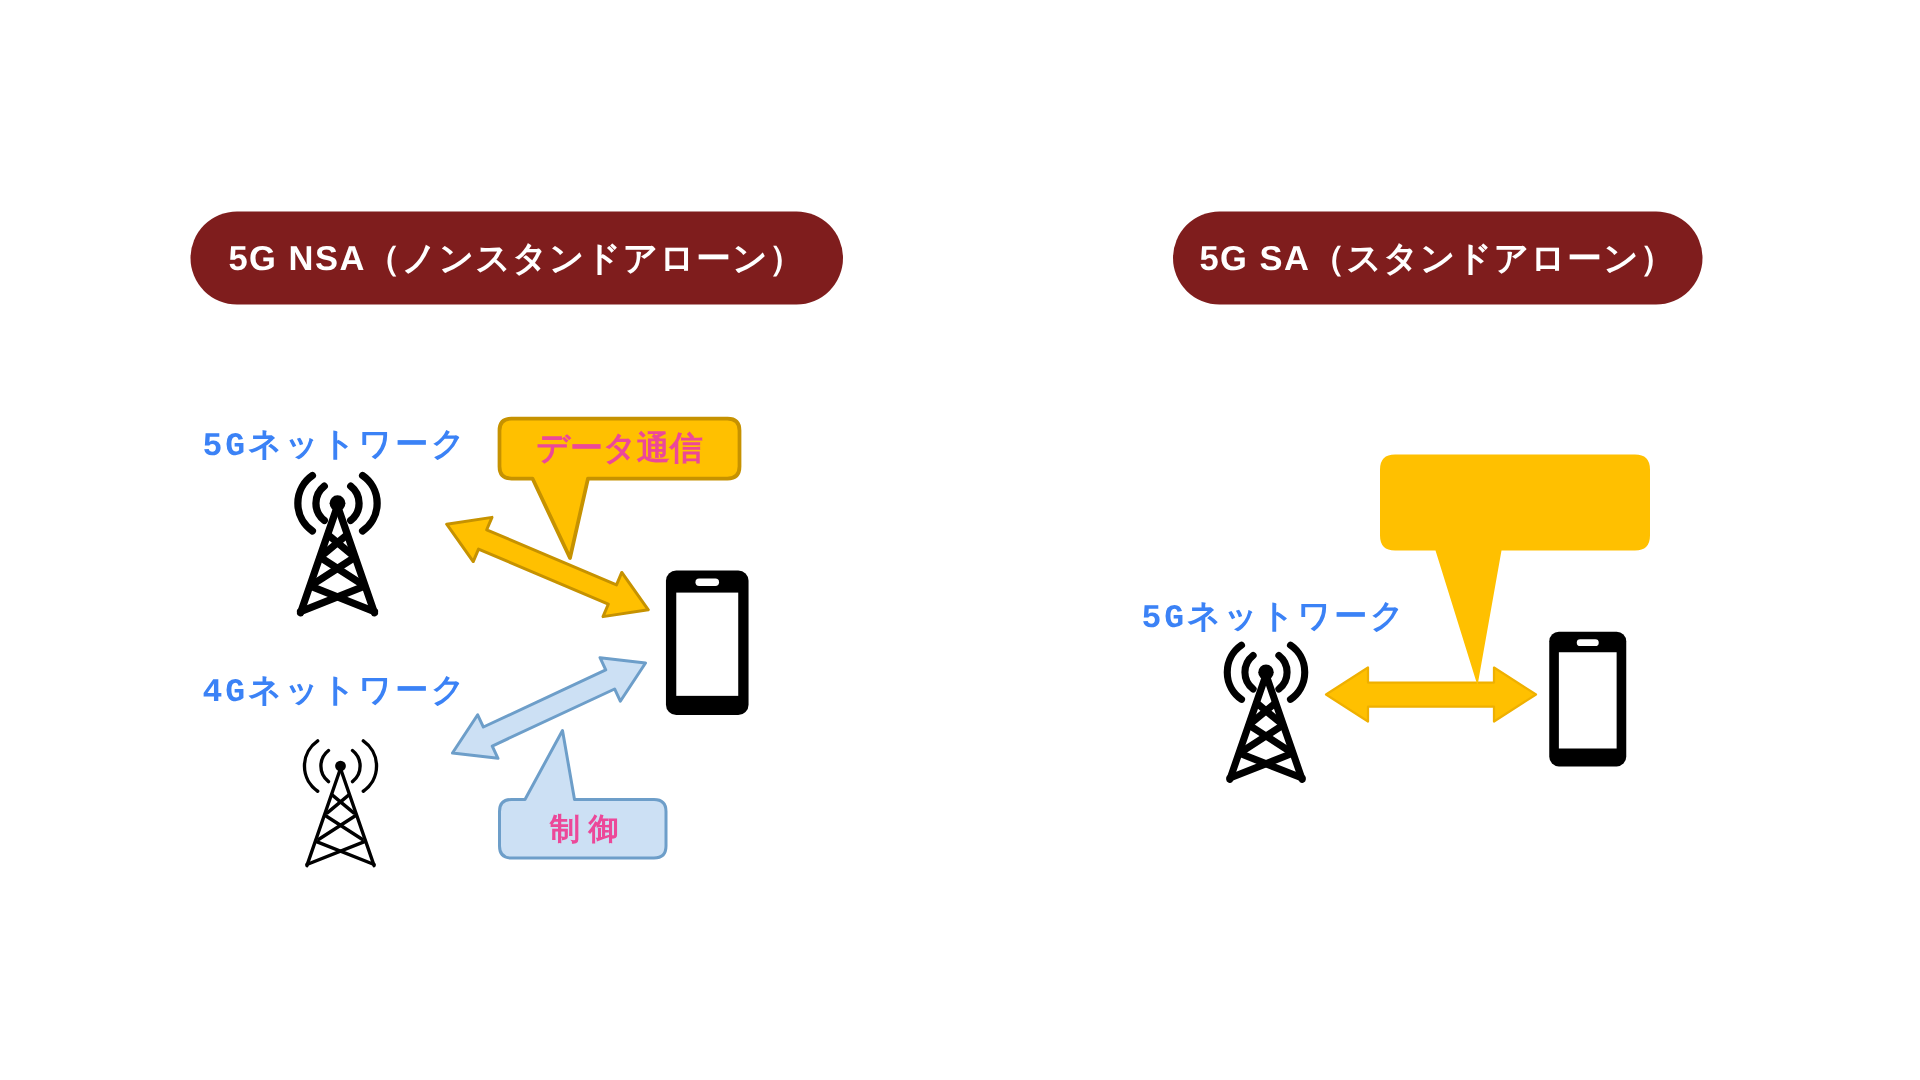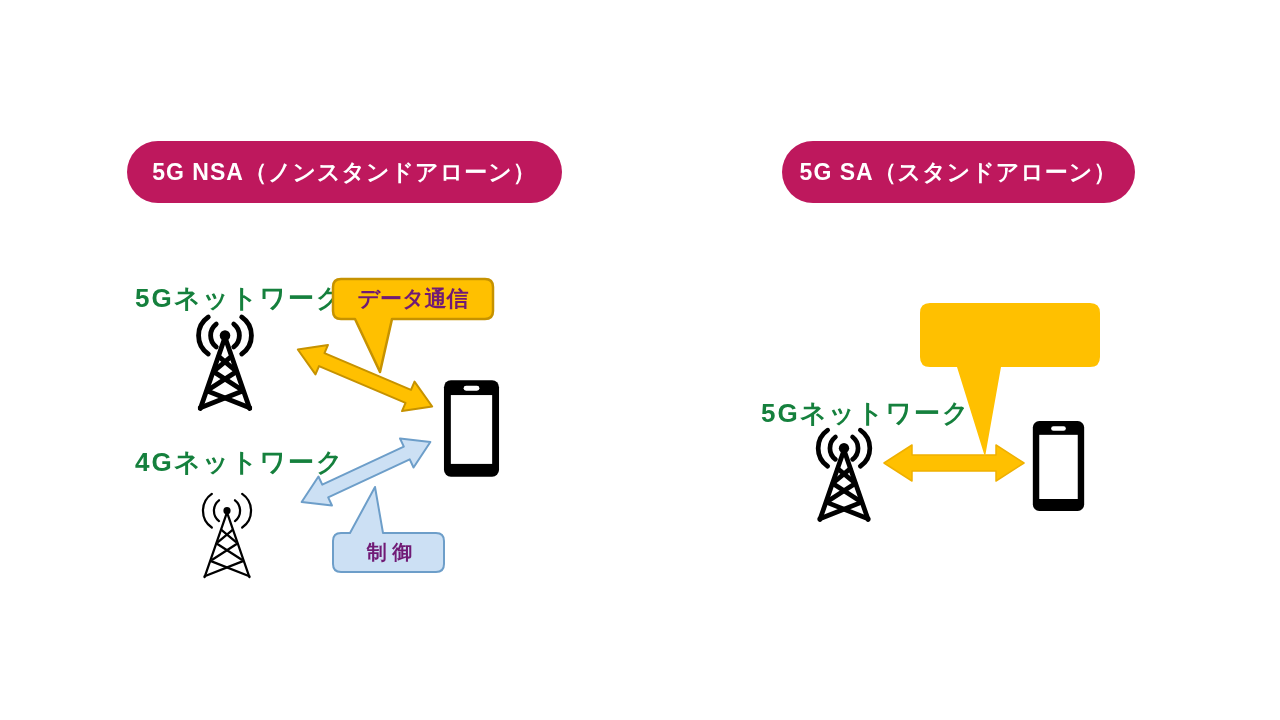--- a/index.html
+++ b/index.html
@@ -3,32 +3,32 @@
 <meta charset="utf-8">
 <style>
   html,body{margin:0;padding:0;}
   body{
     width:1280px;height:720px;position:relative;overflow:hidden;
     background:#ffffff;
     font-family:"Liberation Sans","DejaVu Sans",sans-serif;
   }
   .abs{position:absolute;}
   .pill{
-    background:#be185d;color:#ffffff;
+    background:#7f1d1d;color:#ffffff;
     border-radius:32px;
     display:flex;align-items:center;justify-content:center;
     font-weight:bold;font-size:23px;letter-spacing:1px;
   }
   .net-label{
-    font-weight:bold;font-size:26px;color:#15803d;
-    letter-spacing:2px;white-space:nowrap;
+    font-weight:bold;font-size:22px;color:#3b82f6;
+    letter-spacing:2px;white-space:nowrap;font-family:Liberation Mono, monospace;
   }
   .callout-text{
     display:flex;align-items:center;justify-content:center;
-    font-weight:bold;color:#701a75;text-align:center;white-space:nowrap;
+    font-weight:bold;color:#ec4899;text-align:center;white-space:nowrap;
   }
   svg{display:block;overflow:visible;}
 </style>
 </head>
 <body>
 
 <div class="abs" style="left:0;top:0;width:640px;height:720px;">
 
   <div class="pill abs" style="left:127px;top:141px;width:435px;height:62px;">
     <span>5G NSA（ノンスタンドアローン）</span>

